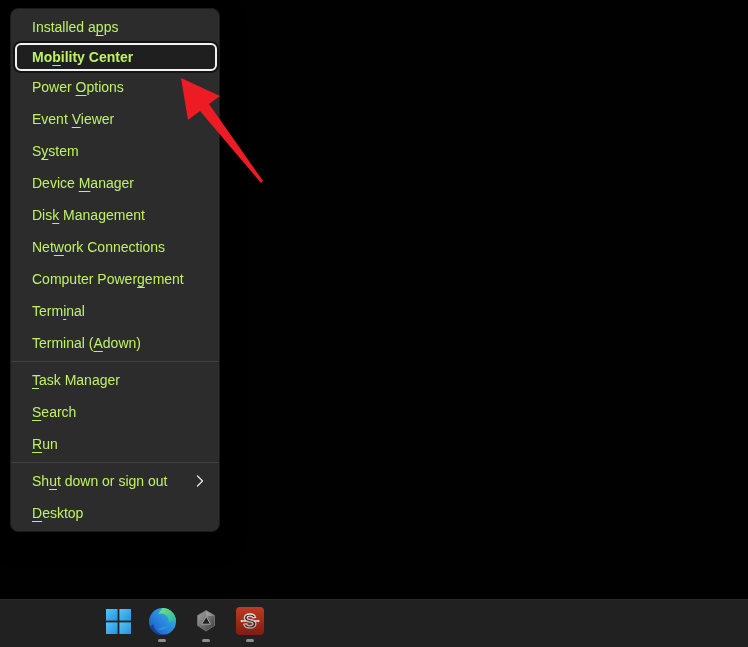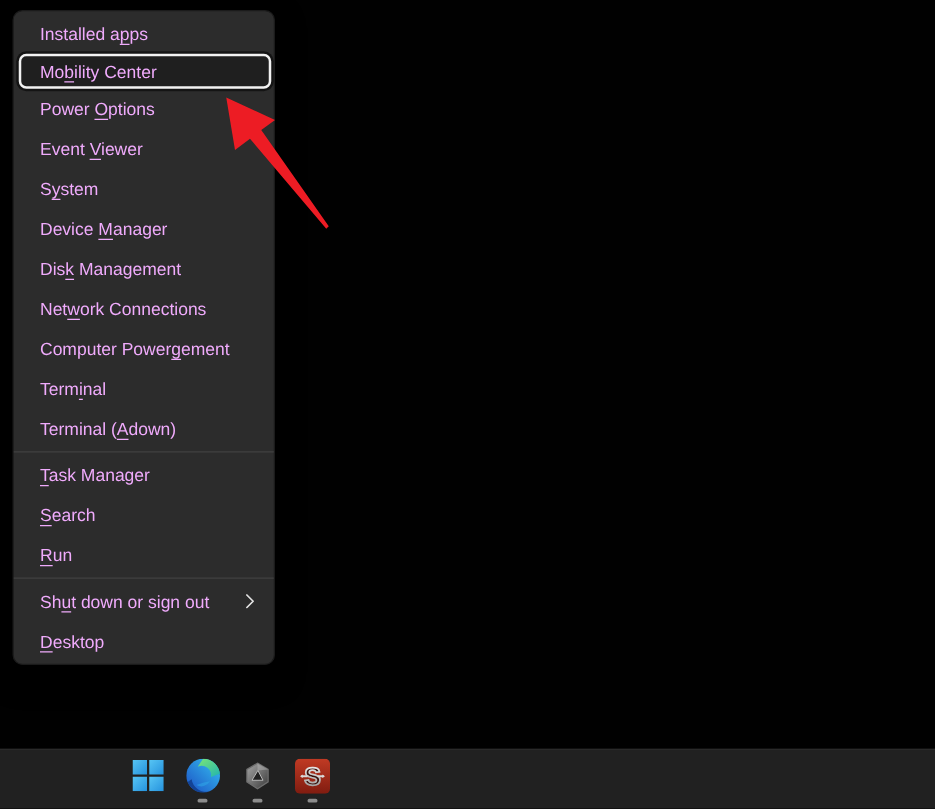--- a/index.html
+++ b/index.html
@@ -18,34 +18,35 @@
     border-radius:8px;
     padding:2px 0;
     box-sizing:border-box;
     box-shadow:0 10px 22px rgba(0,0,0,.55);
     z-index:2;
   }
   .menu-item {
     height:32px;
     display:flex; align-items:center;
     padding:0 12px 0 21px;
-    color:#f0abfc; font-size:14px;
+    color:#bef264; font-size:14px;
     position:relative; cursor:default;
     box-sizing:border-box;
     white-space:nowrap;
   }
   .menu-item .key { text-decoration:underline; text-underline-offset:3px; text-decoration-thickness:1px; }
   .menu-item.highlighted {
     height:28px;
     margin:0 2px 0 4px;
     border:2px solid #f2f2f2;
     border-radius:6px;
     background:#1f1f1f;
     box-shadow:0 0 0 2px #141414;
     padding:0 12px 0 15px;
+    font-weight:bold;
   }
   .separator { height:1px; background:#404040; margin:2px 0; }
   .chevron { position:absolute; right:15px; top:50%; transform:translateY(-50%); display:flex; }
 
   
   .arrow-svg { position:absolute; left:170px; top:70px; z-index:3; }
 
   
   .taskbar {
     position:absolute; left:0; right:0; bottom:0; height:47px;

